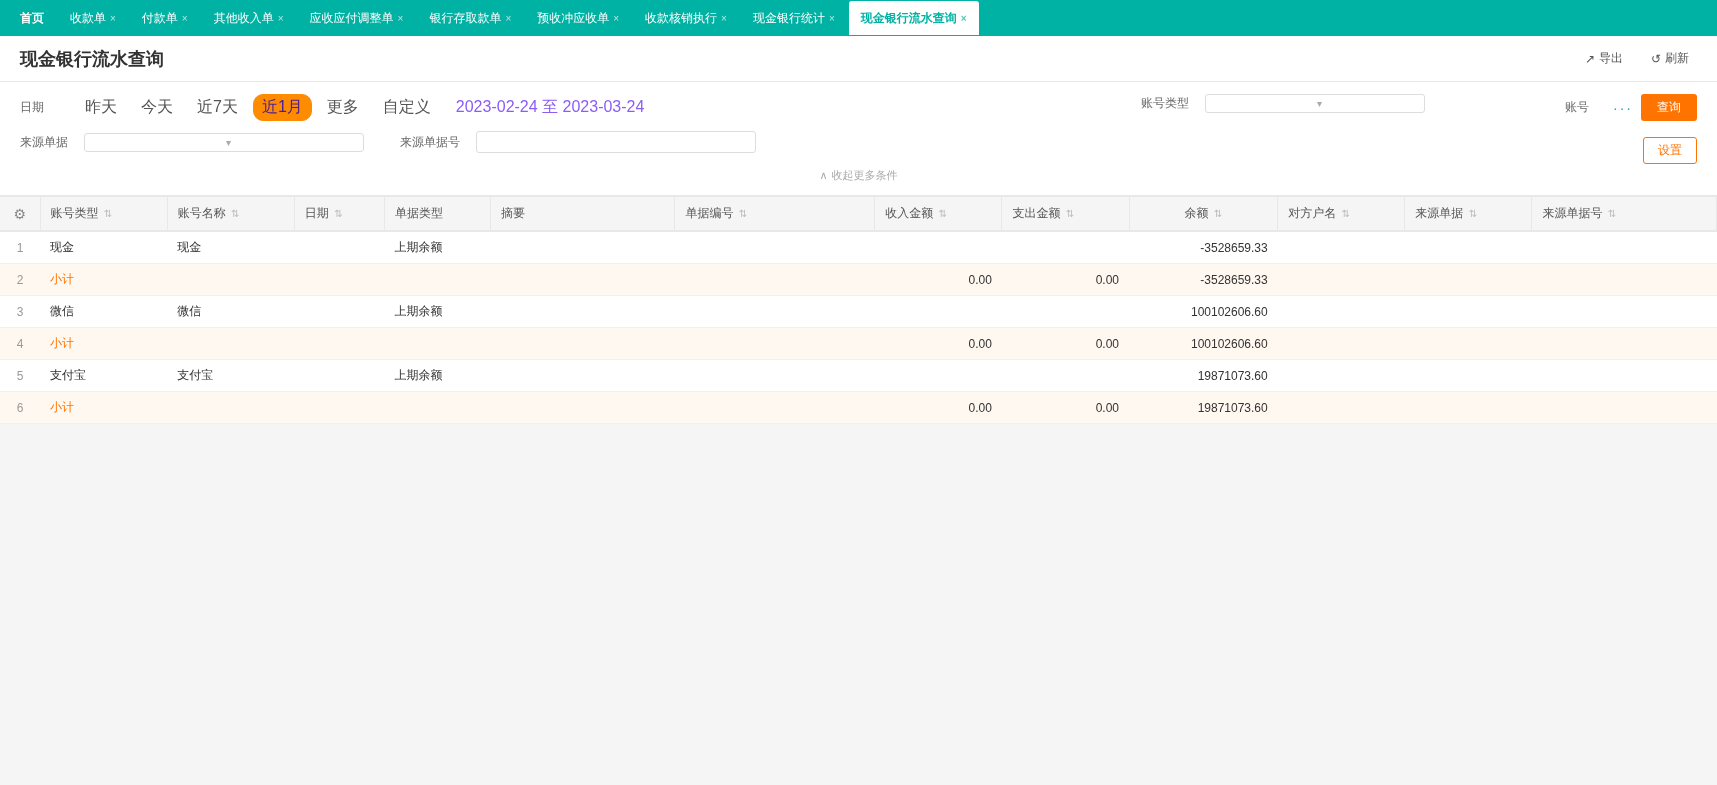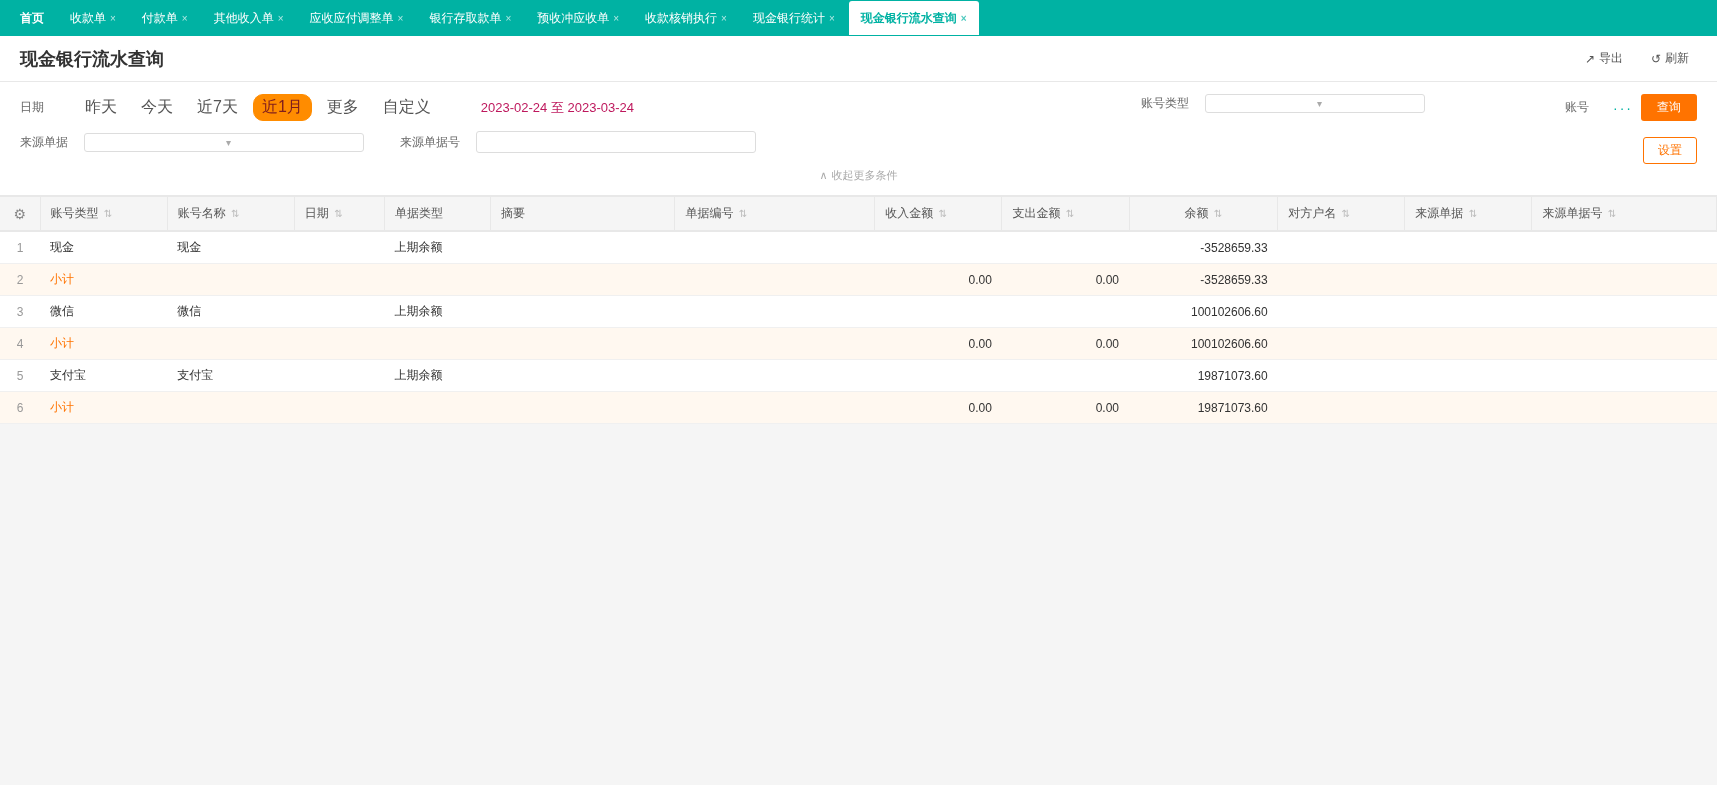--- a/index.html
+++ b/index.html
@@ -94,28 +94,28 @@
     .date-btn {
       padding: 2px 8px;
       border-radius: 3px;
       cursor: pointer;
       font-size: 16px;
       color: #555;
       border: 1px solid transparent;
     }
     .date-btn.active {
       background: #ff8c00;
-      color: #7f1d1d;
+      color: #4c1d95;
       border-color: #ff8c00;
       border-radius: 10px;
     }
     .date-range {
-      color: #be185d;
-      font-size: 13px;
-      margin-left: 25px;
+      color: #8b5cf6;
+      font-size: 16px;
+      margin-left: 0;
     }
     .filter-select {
       display: flex;
       align-items: center;
       border: 1px solid #ddd;
       border-radius: 3px;
       padding: 3px 8px;
       min-width: 200px;
       cursor: pointer;
       background: #fff;

